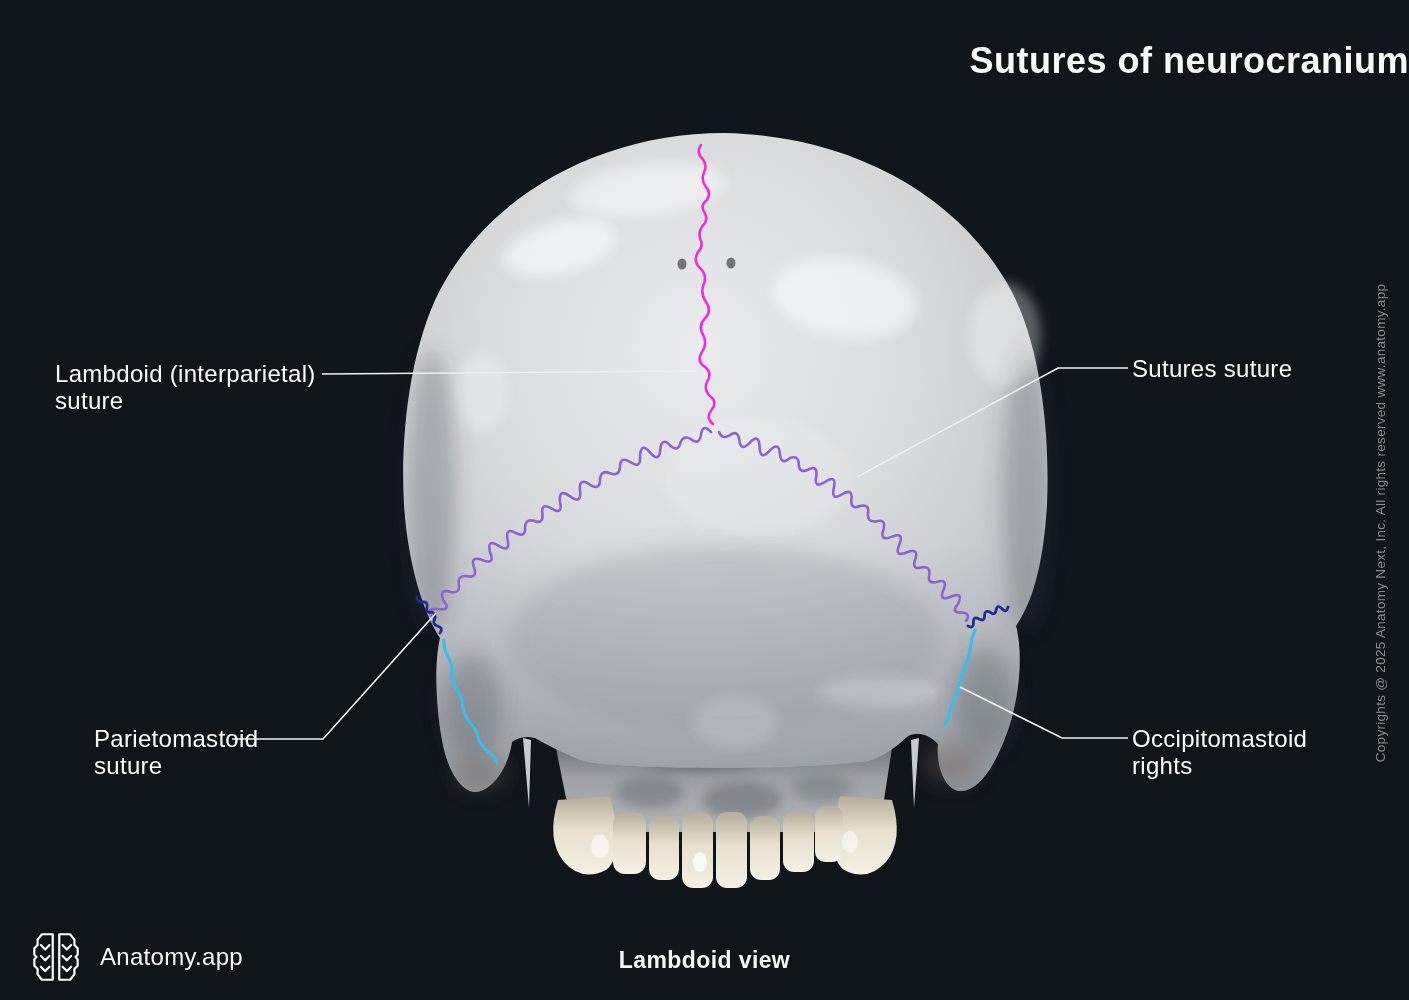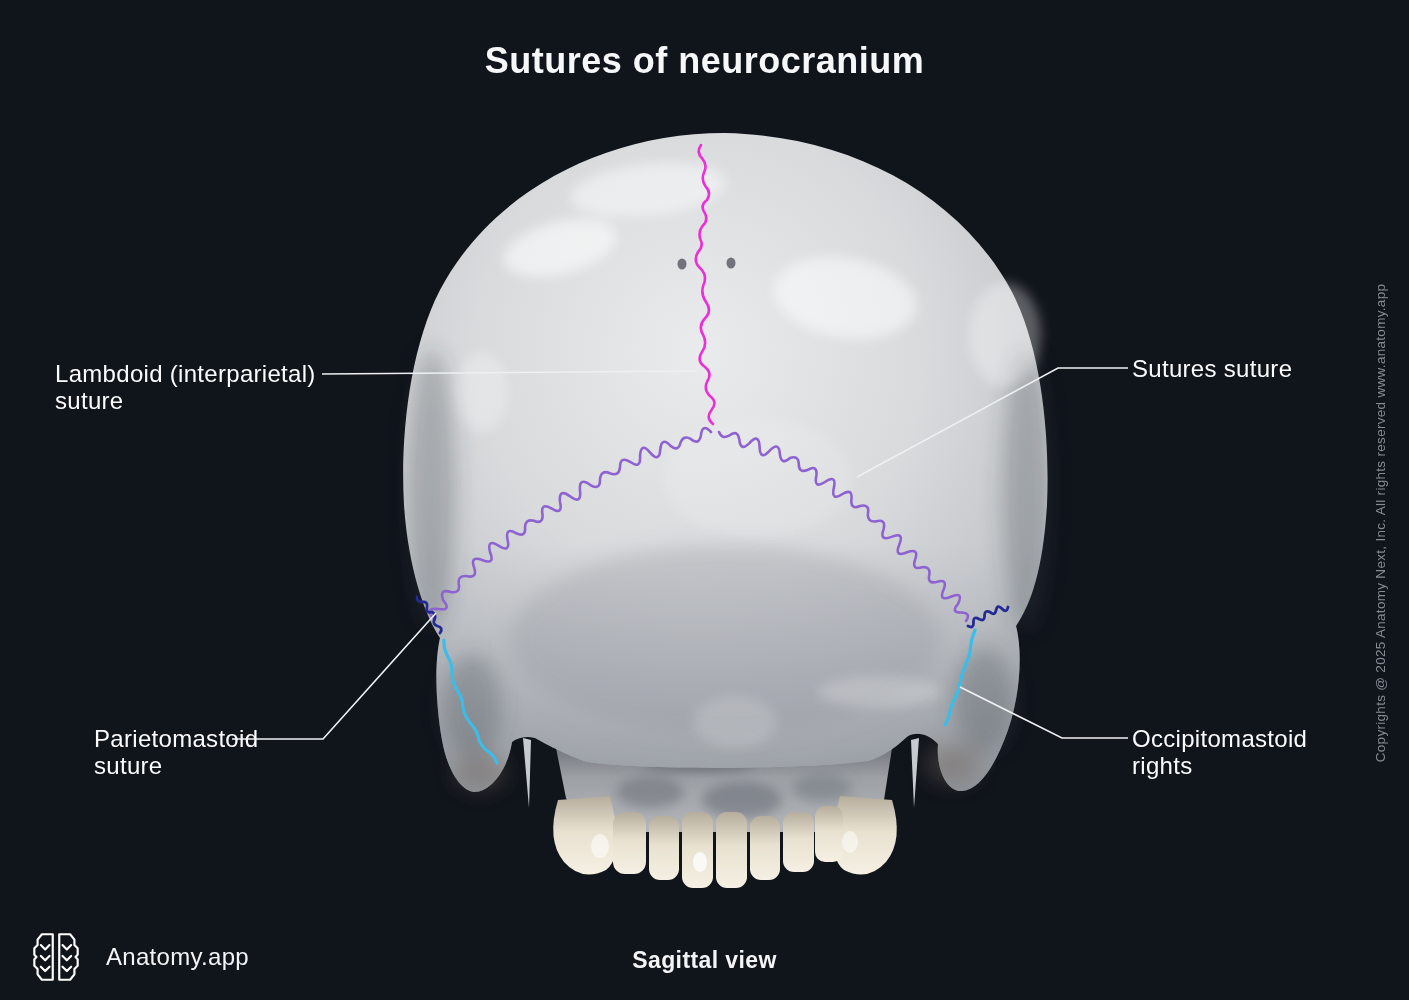--- a/index.html
+++ b/index.html
@@ -3,36 +3,36 @@
 <meta charset="utf-8">
 <style>
   html,body{margin:0;padding:0}
   body{
     width:1409px;height:1000px;position:relative;overflow:hidden;
     background:#10141b;color:#fff;
     font-family:"Liberation Sans",sans-serif;
   }
   .stage{position:absolute;inset:0}
   #title{
-    position:absolute;top:40px;left:0;right:0;text-align:center;
+    position:absolute;top:40px;left:0;right:0;text-align:right;
     font-size:36px;font-weight:700;letter-spacing:.5px;color:#f6f7f8;
   }
   .label{
     position:absolute;font-size:24px;font-weight:500;line-height:27px;
     letter-spacing:.3px;white-space:pre-line;color:#fbfcfd;
   }
   #label-sagittal{left:55px;top:360px;}
   #label-lambdoid{left:1132px;top:355px;}
   #label-parietomastoid{left:55px;top:725px;margin-left:39px;}
   #label-occipitomastoid{left:1132px;top:725px;}
   #view-label{
     position:absolute;bottom:26px;left:0;right:0;text-align:center;
     font-size:23px;font-weight:600;letter-spacing:.4px;color:#f3f4f6;
   }
-  .brand{position:absolute;left:30px;bottom:16px;display:flex;align-items:center;gap:24px}
+  .brand{position:absolute;left:30px;bottom:16px;display:flex;align-items:center;gap:18px}
   .brand-name{font-size:24px;font-weight:500;letter-spacing:.3px;color:#f3f4f6}
   .watermark{
     position:absolute;left:1102px;top:514px;width:560px;height:18px;
     transform:rotate(-90deg);transform-origin:center;text-align:center;
     font-size:13.5px;letter-spacing:.3px;color:#878b92;
   }
 </style>
 </head>
 <body>
 
@@ -194,21 +194,21 @@
 <div id="title">Sutures of neurocranium</div>
 
 <div class="label" id="label-sagittal">Lambdoid (interparietal)
 suture</div>
 <div class="label" id="label-lambdoid">Sutures suture</div>
 <div class="label" id="label-parietomastoid">Parietomastoid
 suture</div>
 <div class="label" id="label-occipitomastoid">Occipitomastoid
 rights</div>
 
-<div id="view-label">Sagittal view</div>
+<div id="view-label">Lambdoid view</div>
 
 <div class="brand">
   <svg width="52" height="54" viewBox="0 0 48 48" fill="none" stroke="#ffffff" stroke-width="2" stroke-linejoin="round" stroke-linecap="round">
     <path d="M21,3 L11,3 L7,8 L7,13 L4,16 L4,22 L6,24 L4,26 L4,32 L7,35 L7,40 L11,45 L21,45 L21,3 Z"></path>
     <path d="M27,3 L37,3 L41,8 L41,13 L44,16 L44,22 L42,24 L44,26 L44,32 L41,35 L41,40 L37,45 L27,45 L27,3 Z"></path>
     <path d="M10,13 L14,17 L18,13"></path>
       <path d="M10,23 L14,27 L18,23"></path>
       <path d="M10,33 L14,37 L18,33"></path>
     <path d="M30,13 L34,17 L38,13"></path>
       <path d="M30,23 L34,27 L38,23"></path>

